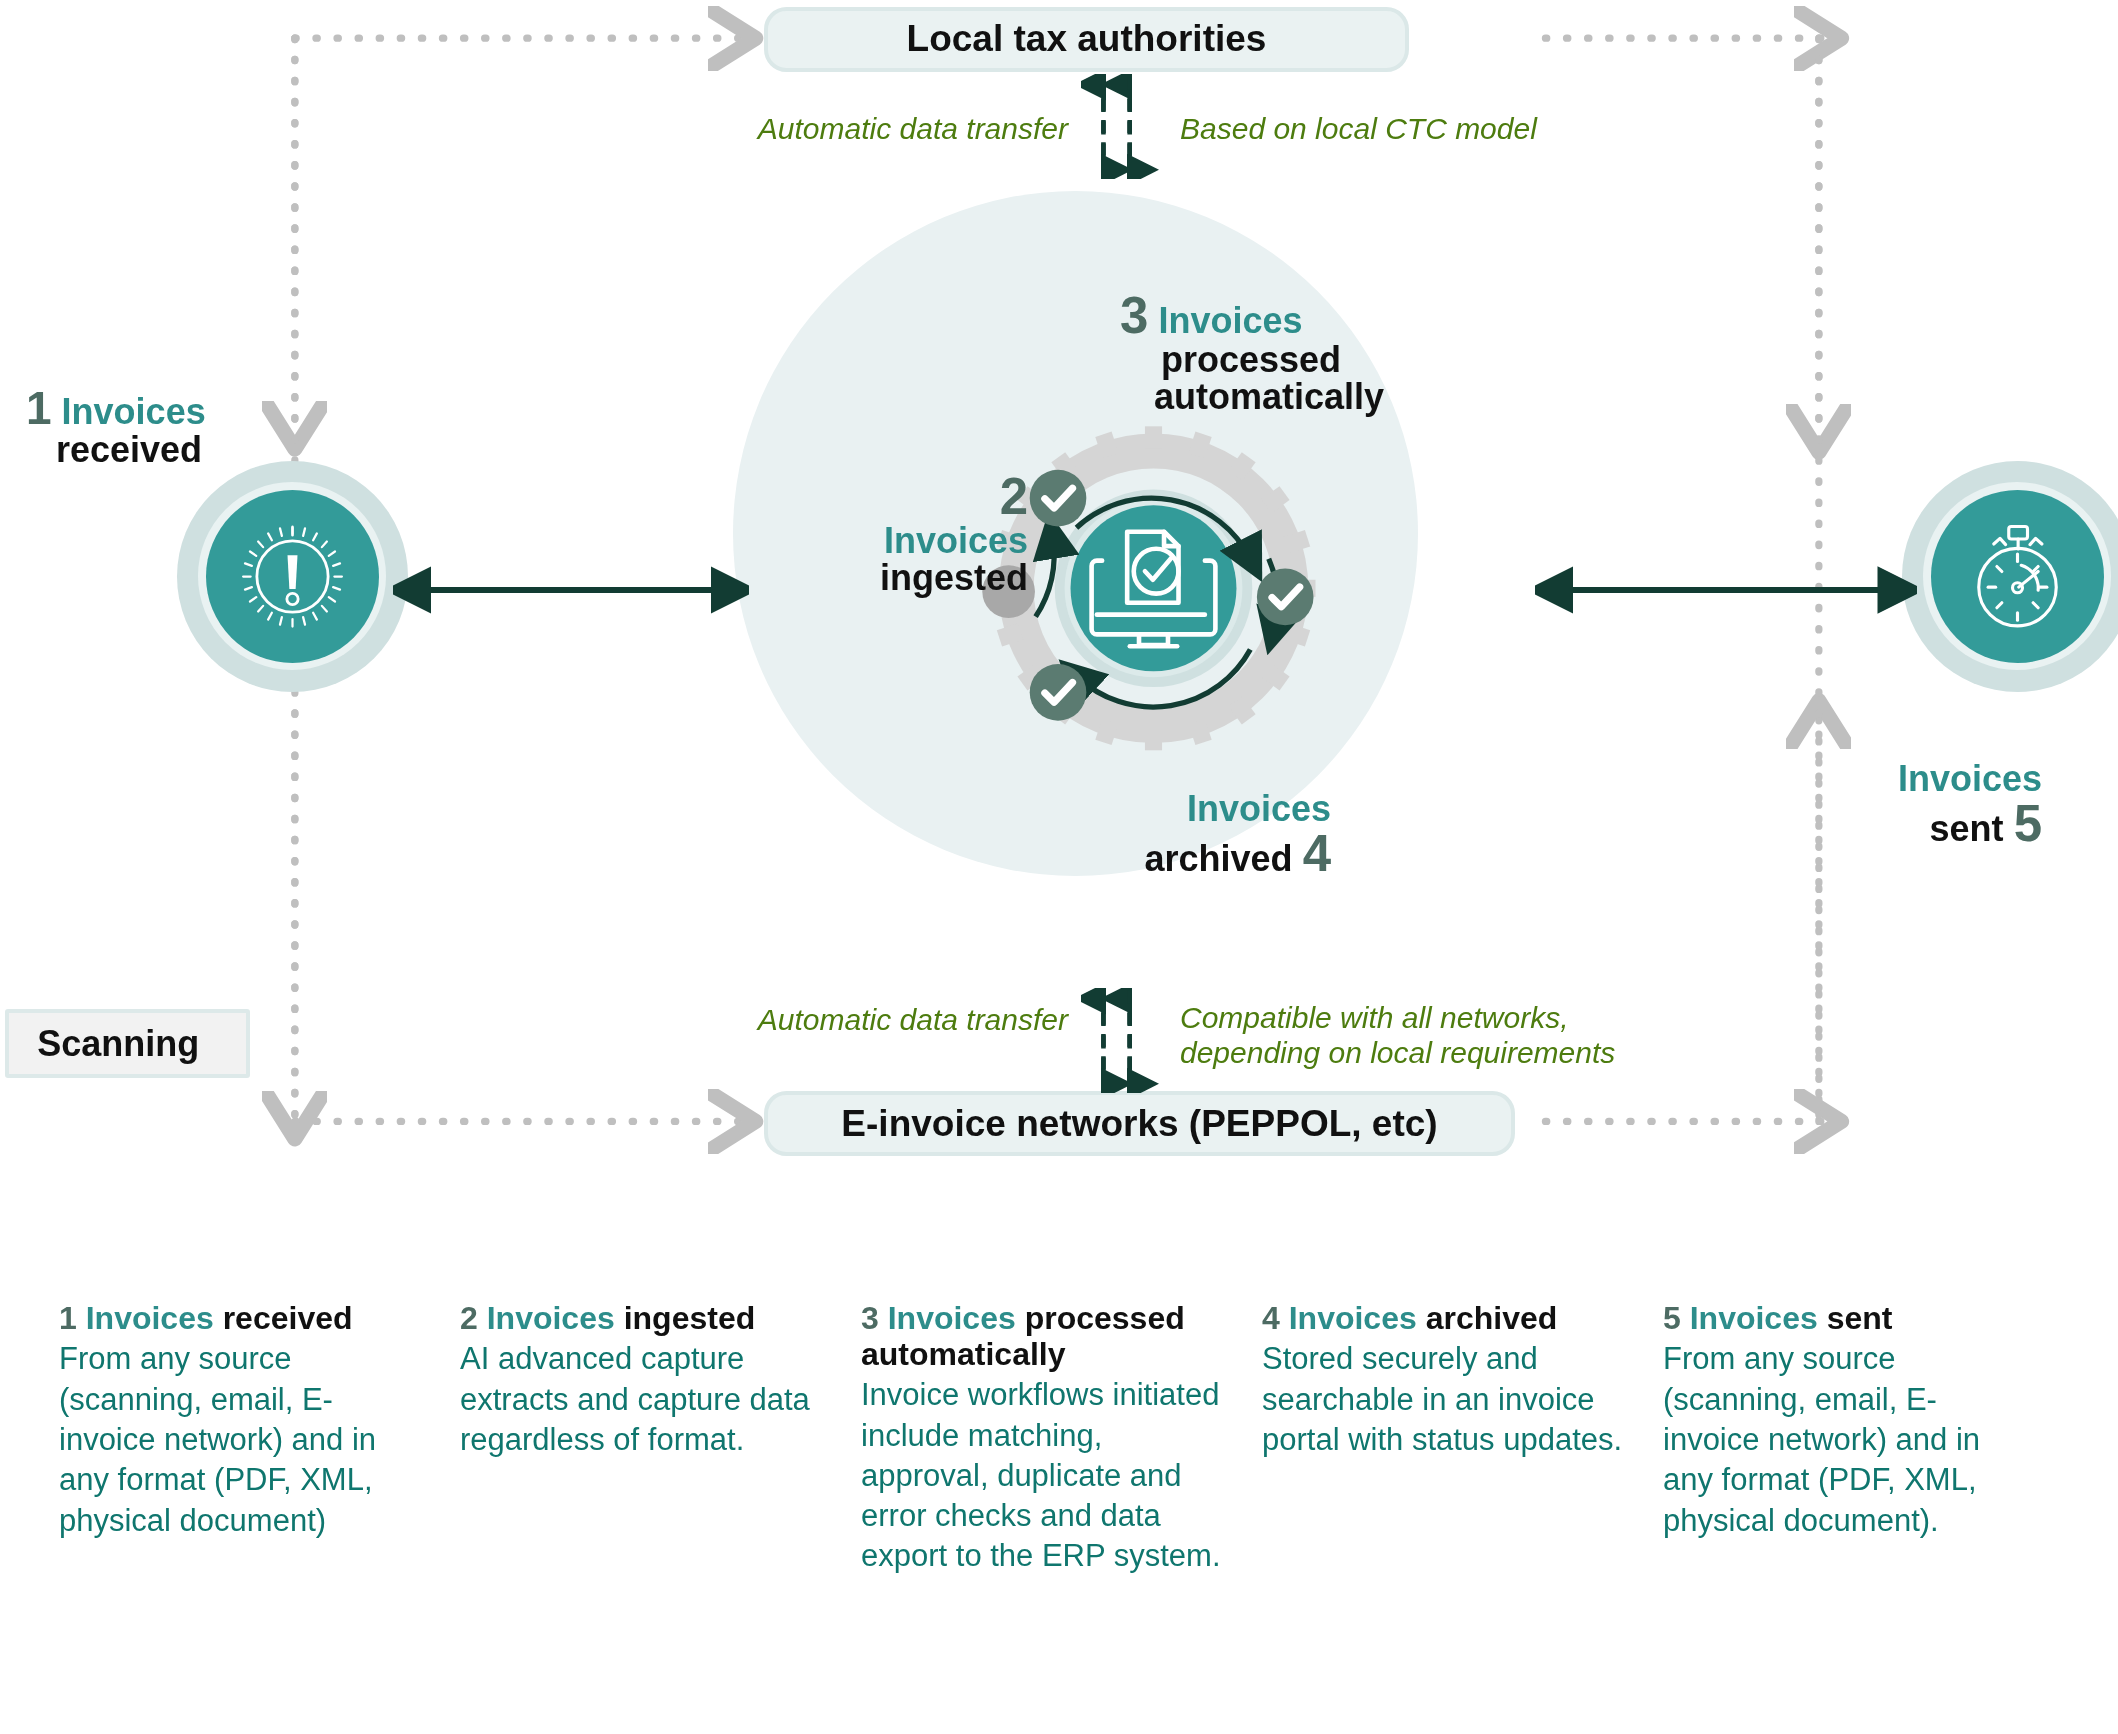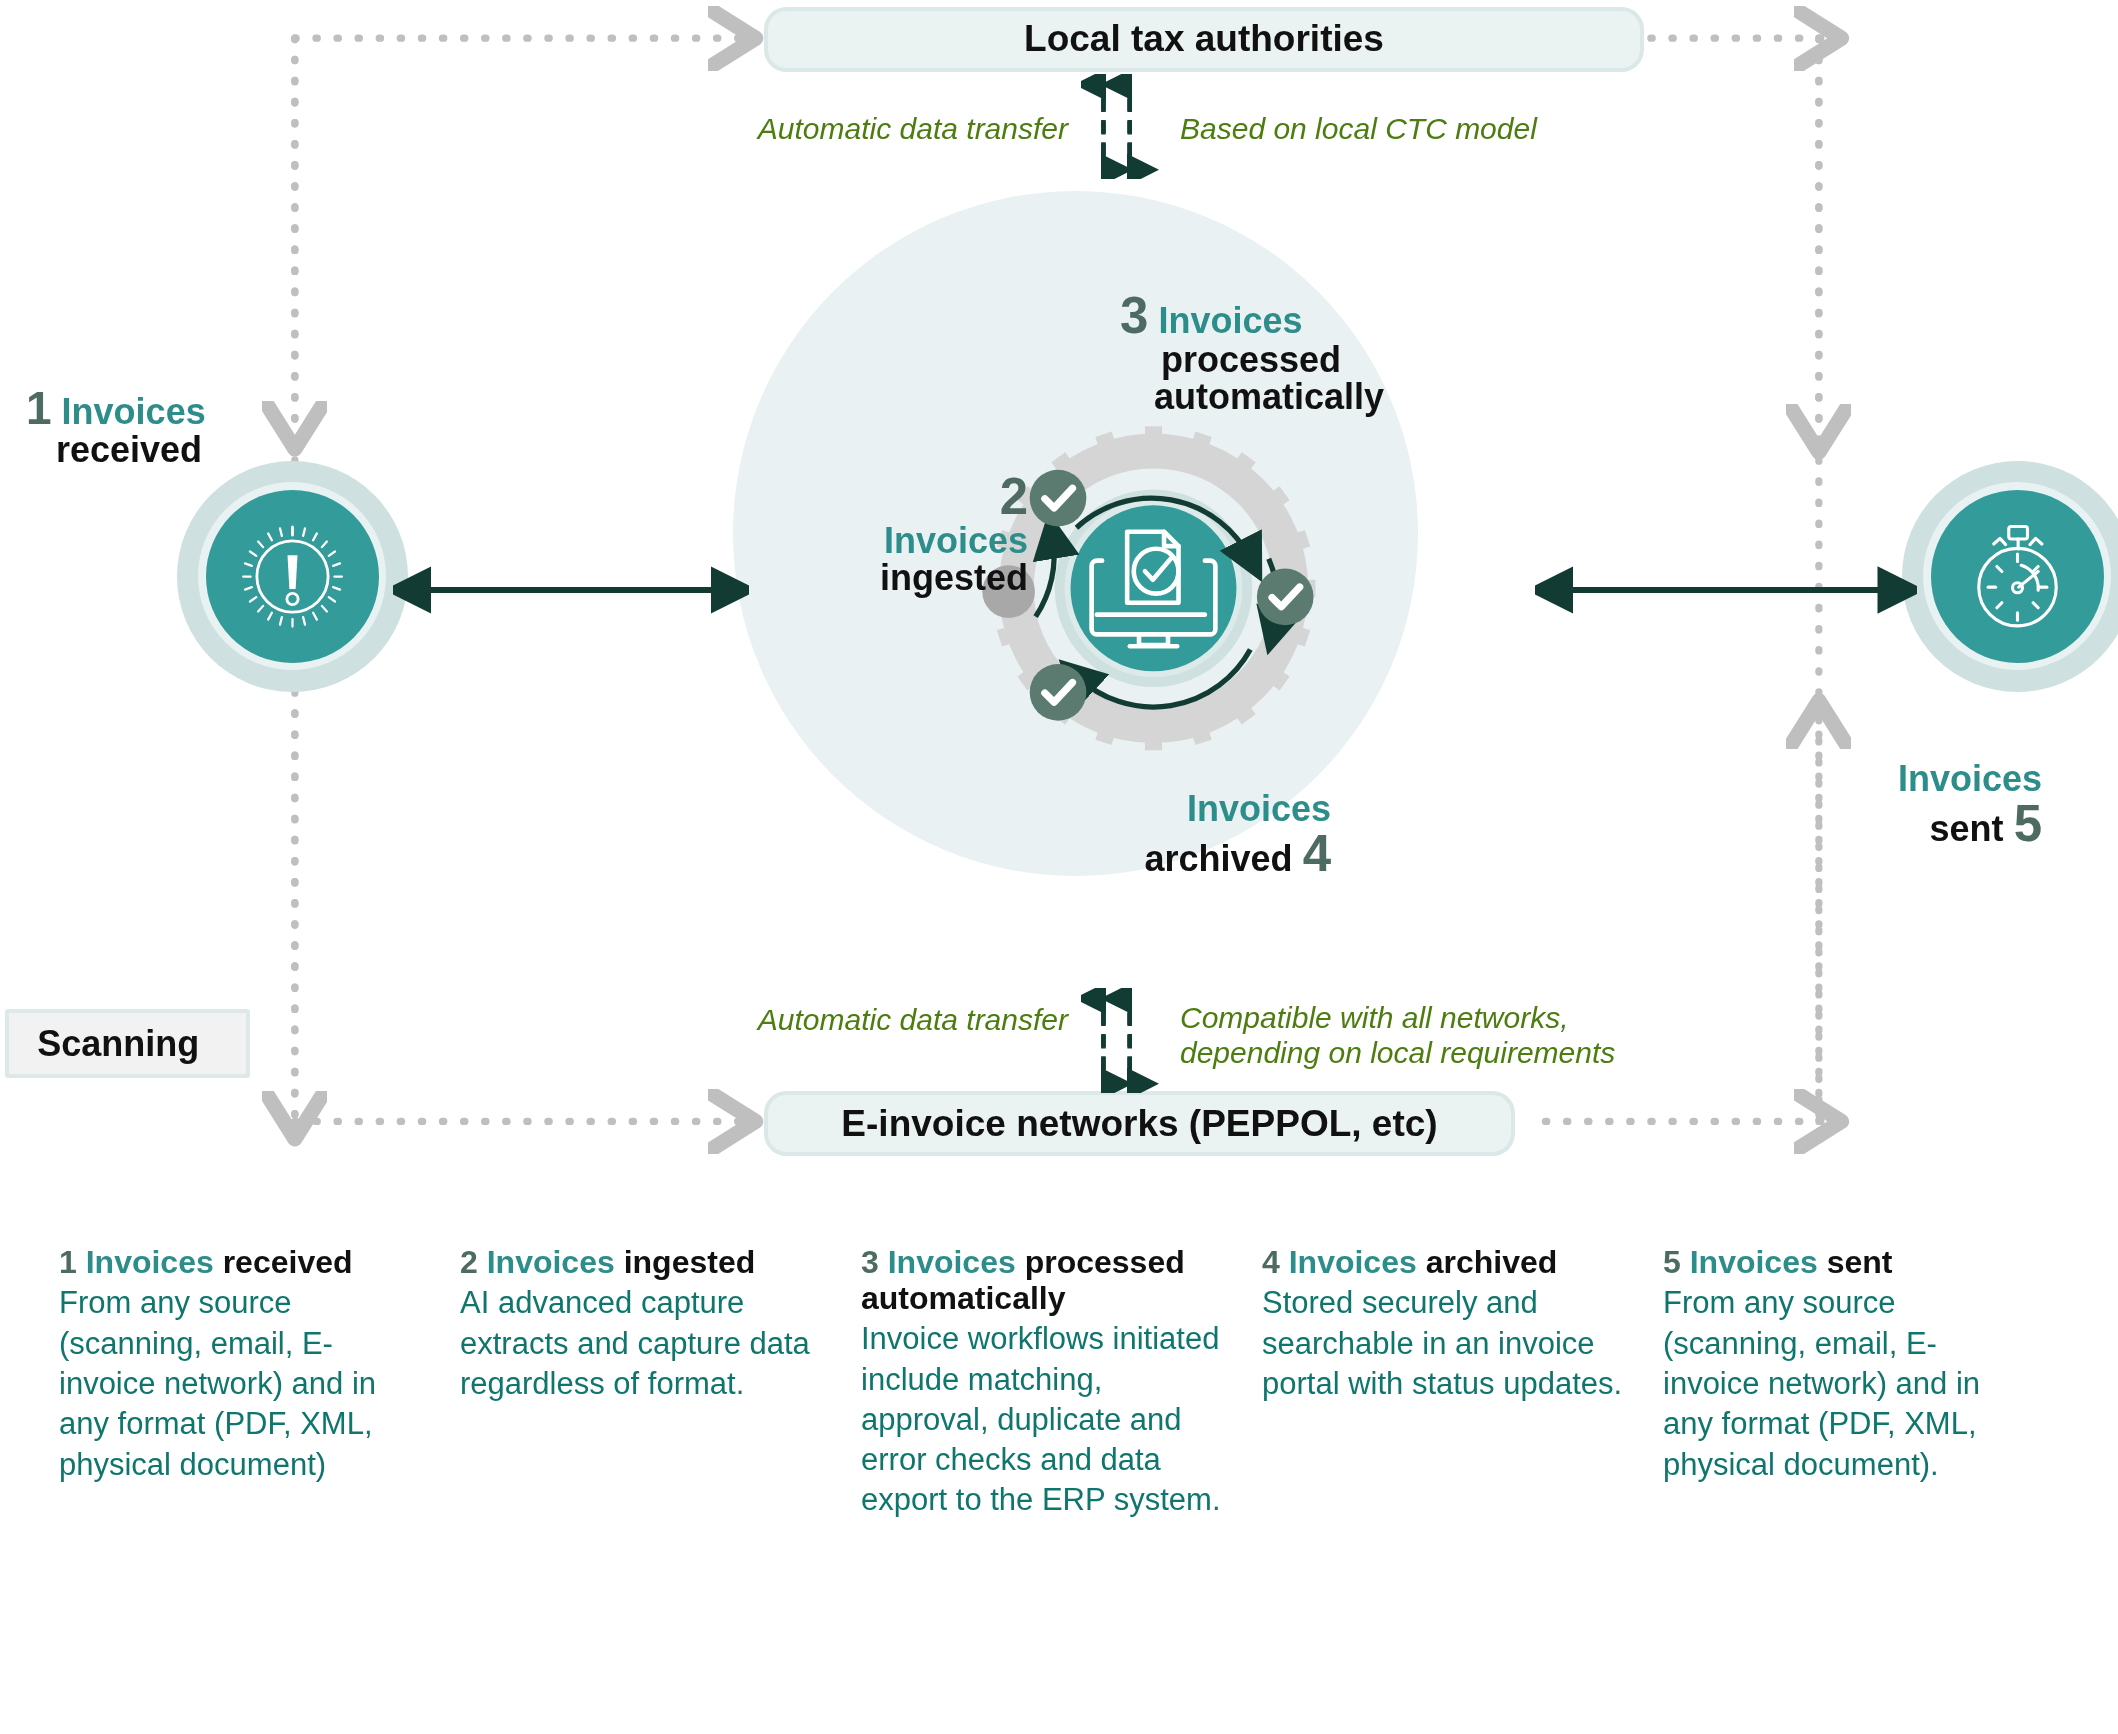--- a/index.html
+++ b/index.html
@@ -14,21 +14,21 @@
     position:absolute;
     background:#eaf2f2;
     border:4px solid #dbe8e8;
     border-radius:22.4px;
     display:flex;align-items:center;justify-content:center;
     font-weight:bold;
     color:#111;
     text-align:center;
     box-sizing:border-box;
   }
-  #tax-box{left:764px;top:6.6px;width:880px;height:65px;font-size:37px;}
+  #tax-box{left:764px;top:6.6px;width:645px;height:65px;font-size:37px;}
   #net-box{left:764px;top:1091px;width:751px;height:65px;font-size:37px;}
 
   #scan-box{
     position:absolute;left:5.3px;top:1009px;width:245px;height:69px;
     background:#f2f2f2;border:4px solid #dde9e9;border-radius:3px;
     display:flex;align-items:center;justify-content:flex-start;
     padding-left:28px;box-sizing:border-box;
     font-size:36px;font-weight:bold;color:#111;
   }
 
@@ -58,21 +58,21 @@
   }
   .step-label .t1{color:#2d8d8b;font-weight:bold;}
   .step-label .t2{color:#111;font-weight:bold;}
 
   .edge-note{
     position:absolute;font-style:italic;color:#4d7c0f;
     font-size:30px;line-height:1.18;
   }
 
   
-  #legend{position:absolute;left:59px;top:1245px;width:2007px;display:flex;gap:32px;}
+  #legend{position:absolute;left:59px;top:1301px;width:2007px;display:flex;gap:32px;}
   .leg-col{width:369px;}
   .leg-head{font-size:32px;line-height:1.12;margin-bottom:2.6px;}
   .leg-head .n{color:#4d6b63;font-weight:bold;}
   .leg-head .a{color:#2d8d8b;font-weight:bold;}
   .leg-head .b{color:#111;font-weight:bold;}
   .leg-body{font-size:31px;line-height:1.30;color:#0f766e;}
 
   svg{display:block;}
 </style>
 </head>

